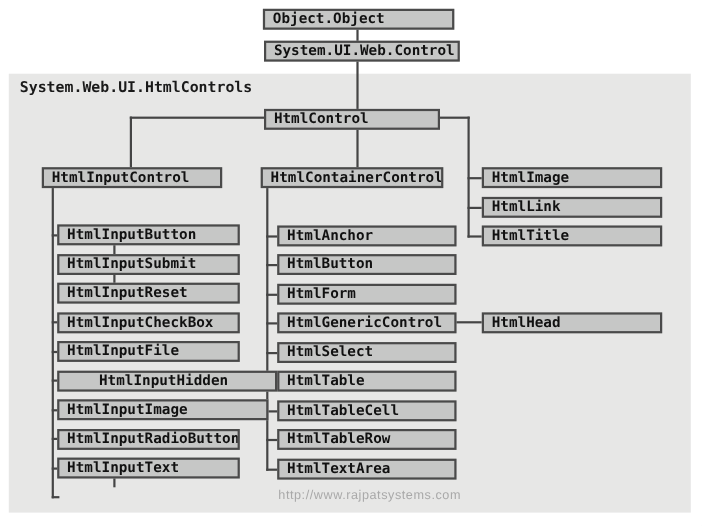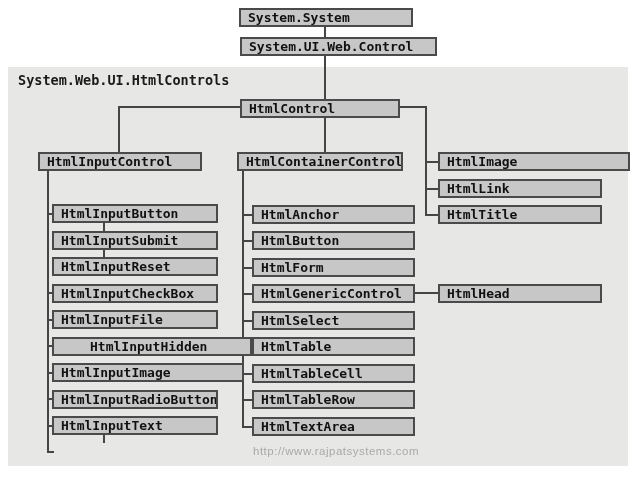--- a/index.html
+++ b/index.html
@@ -94,22 +94,22 @@
   <div class="line h" style="left:242px; top:267px; width:11px;"></div>
   <div class="line h" style="left:242px; top:293px; width:11px;"></div>
   <div class="line h" style="left:242px; top:320px; width:11px;"></div>
   <div class="line h" style="left:242px; top:346px; width:11px;"></div>
   <div class="line h" style="left:242px; top:373px; width:11px;"></div>
   <div class="line h" style="left:242px; top:399px; width:11px;"></div>
   <div class="line h" style="left:242px; top:426px; width:11px;"></div>
 
   <div class="line h" style="left:413px; top:292px; width:25px;"></div>
 
-  <div class="node" style="left:239px; top:8px;  width:174px;">System.System</div>
-  <div class="node" style="left:240px; top:37px; width:197px;">System.UI.Web.Control</div>
+  <div class="node" style="left:239px; top:8px;  width:174px;">Object.Object</div>
+  <div class="node" style="left:240px; top:37px; width:178px;">System.UI.Web.Control</div>
 
   <div class="node" style="left:240px; top:99px; width:160px;">HtmlControl</div>
 
   <div class="node" style="left:237px; top:152px; width:166px;">HtmlContainerControl</div>
   <div class="node" style="left:38px;  top:152px; width:164px;">HtmlInputControl</div>
 
   <div class="node" style="left:52px; top:204px; width:166px;">HtmlInputButton</div>
   <div class="node" style="left:52px; top:231px; width:166px;">HtmlInputSubmit</div>
   <div class="node" style="left:52px; top:257px; width:166px;">HtmlInputReset</div>
   <div class="node" style="left:52px; top:284px; width:166px;">HtmlInputCheckBox</div>
@@ -122,21 +122,21 @@
   <div class="node" style="left:252px; top:205px; width:163px;">HtmlAnchor</div>
   <div class="node" style="left:252px; top:231px; width:163px;">HtmlButton</div>
   <div class="node" style="left:252px; top:258px; width:163px;">HtmlForm</div>
   <div class="node" style="left:252px; top:284px; width:163px;">HtmlGenericControl</div>
   <div class="node" style="left:252px; top:311px; width:163px;">HtmlSelect</div>
   <div class="node" style="left:252px; top:337px; width:163px;">HtmlTable</div>
   <div class="node" style="left:252px; top:364px; width:163px;">HtmlTableCell</div>
   <div class="node" style="left:252px; top:390px; width:163px;">HtmlTableRow</div>
   <div class="node" style="left:252px; top:417px; width:163px;">HtmlTextArea</div>
 
-  <div class="node" style="left:438px; top:152px; width:192px;">HtmlImage</div>
+  <div class="node" style="left:438px; top:152px; width:164px;">HtmlImage</div>
   <div class="node" style="left:438px; top:179px; width:164px;">HtmlLink</div>
   <div class="node" style="left:438px; top:205px; width:164px;">HtmlTitle</div>
 
   <div class="node" style="left:438px; top:284px; width:164px;">HtmlHead</div>
 
   <div id="watermark">http://www.rajpatsystems.com</div>
 
 </div>
 
 </body></html>

